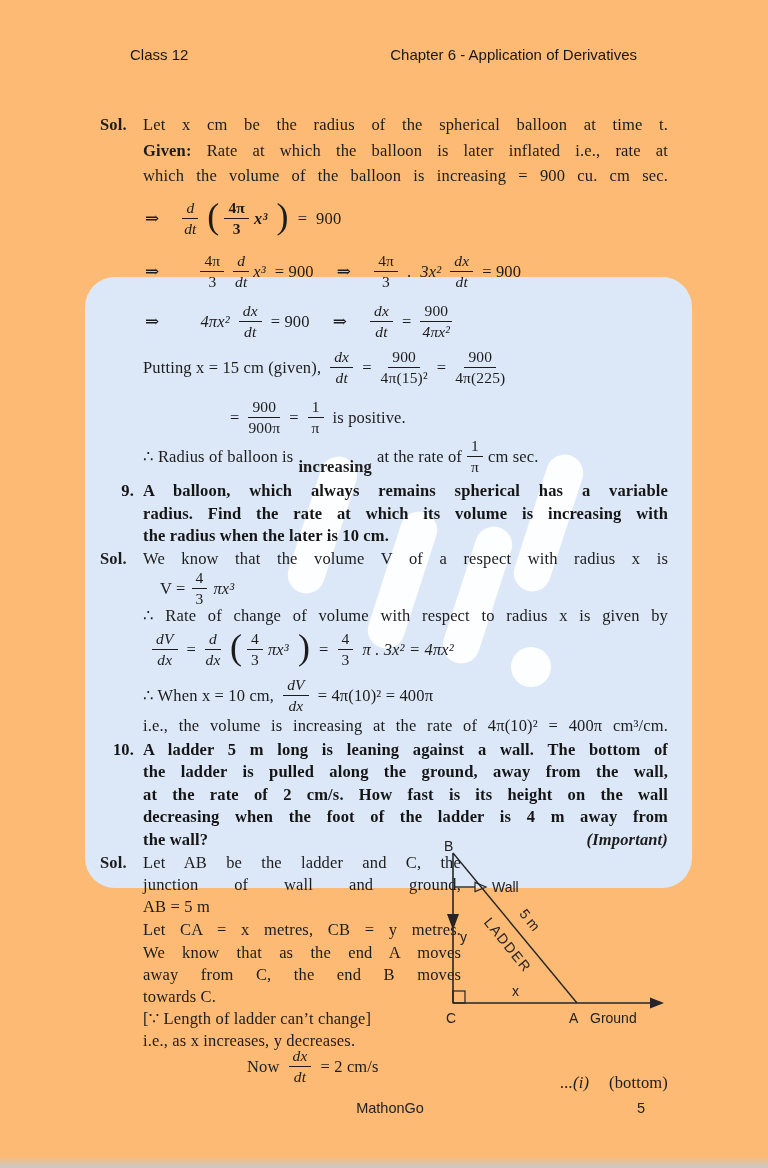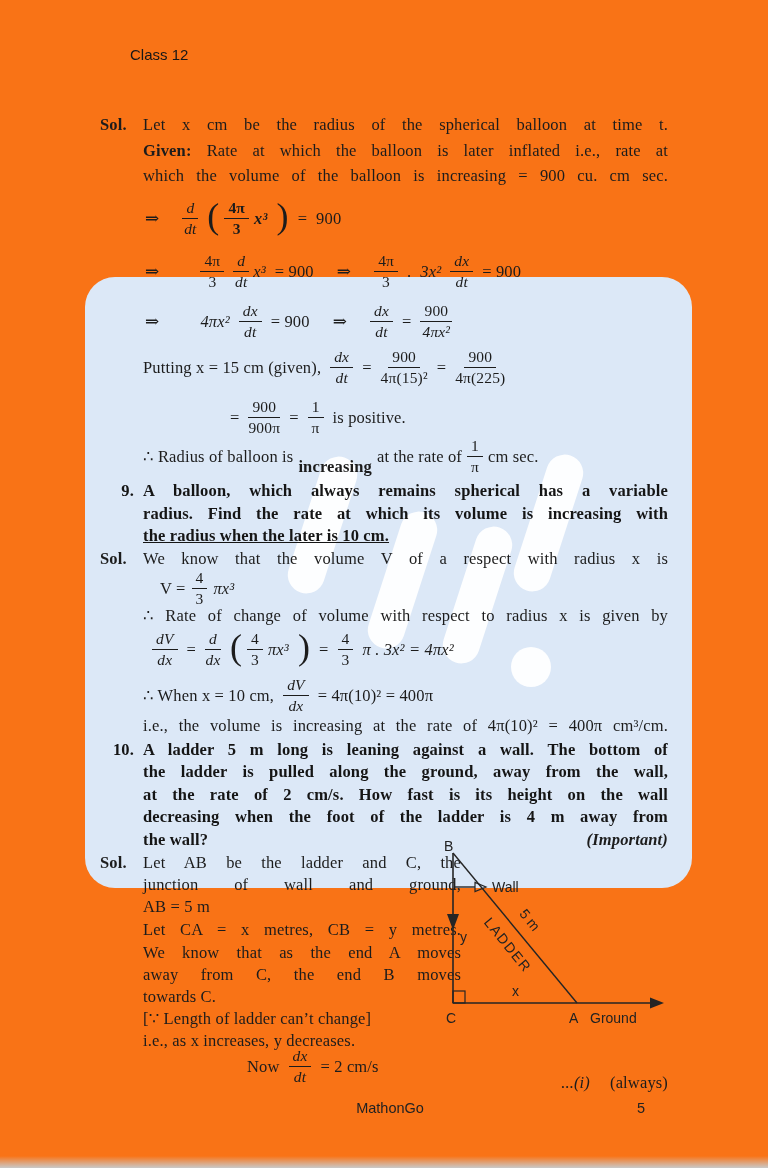--- a/index.html
+++ b/index.html
@@ -1,16 +1,16 @@
 <!DOCTYPE html>
 <html><head>
 <meta charset="utf-8">
 <style>
   html,body{margin:0;padding:0;background:#ffffff;}
-  .page{position:relative;width:768px;height:1168px;background:#f97316;overflow:hidden;
+  .page{position:relative;width:768px;height:1168px;background:#fdba74;overflow:hidden;
         font-family:"Liberation Serif","DejaVu Serif",serif;color:#1c1c1c;font-size:16.5px;}
   .ab{position:absolute;}
   .sans{font-family:"Liberation Sans","DejaVu Sans",sans-serif;}
   .b{font-weight:700;margin-top:20px;}
   .it{font-style:italic;}
   .bi{font-weight:700;font-style:italic;}
 
   
   .hdr{top:46px;font-size:15px;color:#171717;}
   .ftr{top:1100px;font-size:14.5px;color:#222;padding-left:12px;}
@@ -46,20 +46,21 @@
 
   .bottom-shade{left:0;bottom:0;width:768px;height:12px;
       background:linear-gradient(#ffffff00,#c9c9c9);}
 </style>
 </head>
 <body>
 
 <div class="page">
 
   <div class="ab hdr sans" style="left:130px;">Class 12</div>
+  <div class="ab hdr sans" style="right:131px;">Chapter 6 - Application of Derivatives</div>
 
   <div class="ab panel">
     <div class="wm-bar" style="left:219px;top:177px;"></div>
     <div class="wm-bar" style="left:299px;top:232px;"></div>
     <div class="wm-bar" style="left:374px;top:247px;"></div>
     <div class="wm-bar" style="left:445px;top:175px;"></div>
     <div class="wm-dot" style="left:426px;top:370px;"></div>
   </div>
 
   <div class="ab content">
@@ -175,21 +176,21 @@
           <span class="fd">π</span>
         </span>
       <span>cm sec.</span>
     </div>
 
     <div class="row qb" style="top:474px;">
       <span class="numlab">9.</span>
       <span class="txt jl">A balloon, which always remains spherical has a variable</span>
     </div>
     <div class="ind qb jl" style="top:497px;">radius. Find the rate at which its volume is increasing with</div>
-    <div class="ind qb" style="top:519px;text-decoration:underline;">the radius when the later is 10 cm.</div>
+    <div class="ind qb" style="top:519px;">the radius when the later is 10 cm.</div>
 
     <div class="row" style="top:542px;">
       <span class="lab">Sol.</span>
       <span class="txt jl">We know that the volume V of a respect with radius x is</span>
     </div>
 
     <div class="frow" style="top:560px;height:46px;padding-left:60px;gap:6px;">
       <span>V =</span>
       <span class="fr">
           <span class="fn">4</span>
@@ -265,21 +266,21 @@
       <span>Now</span>
       <span class="fr it">
           <span class="fn">dx</span>
           <span class="fd">dt</span>
         </span>
       <span>= 2 cm/s</span>
     </div>
 
     <div style="top:1066px;display:flex;justify-content:flex-end;gap:20px;">
       <span class="it">...(i)</span>
-      <span>(always)</span>
+      <span>(bottom)</span>
     </div>
   </div>
 
   <svg class="ab diag" viewBox="0 0 250 205">
 
     <line x1="15" y1="17" x2="15" y2="167" stroke="#252525" stroke-width="1.6"></line>
 
     <polygon points="9,78 21,78 15,94" fill="#252525"></polygon>
 
     <line x1="15" y1="17" x2="139" y2="167" stroke="#252525" stroke-width="1.4"></line>

